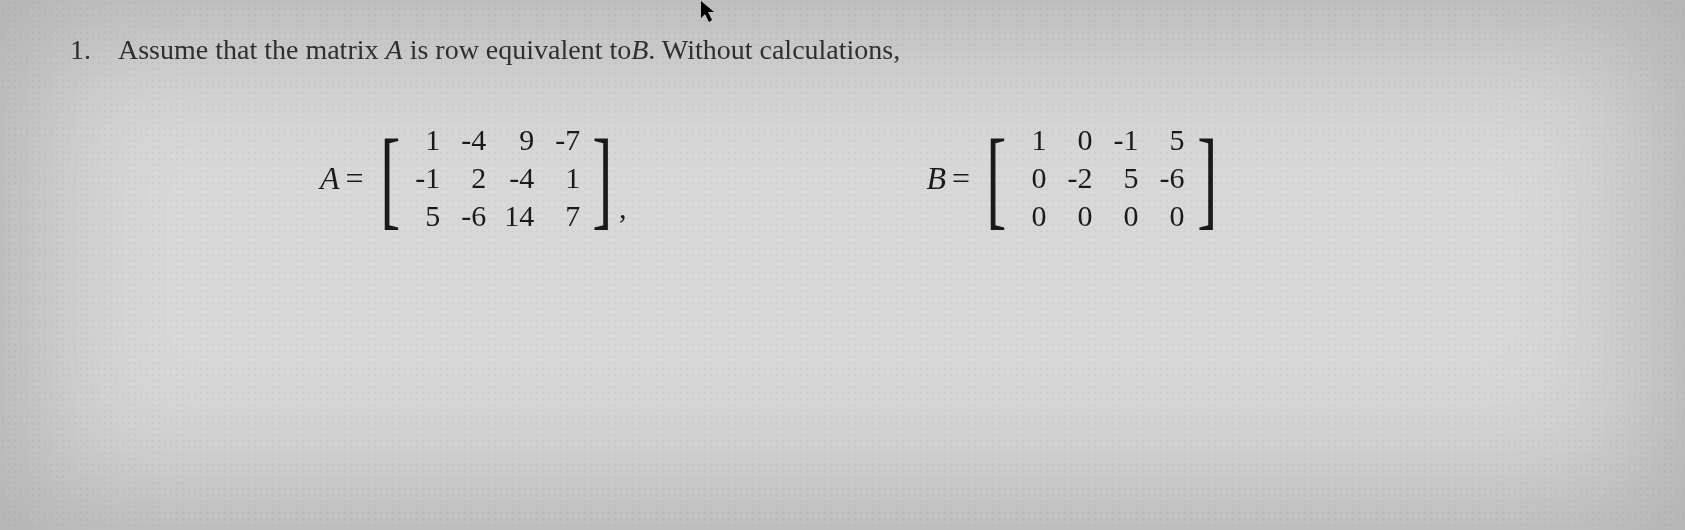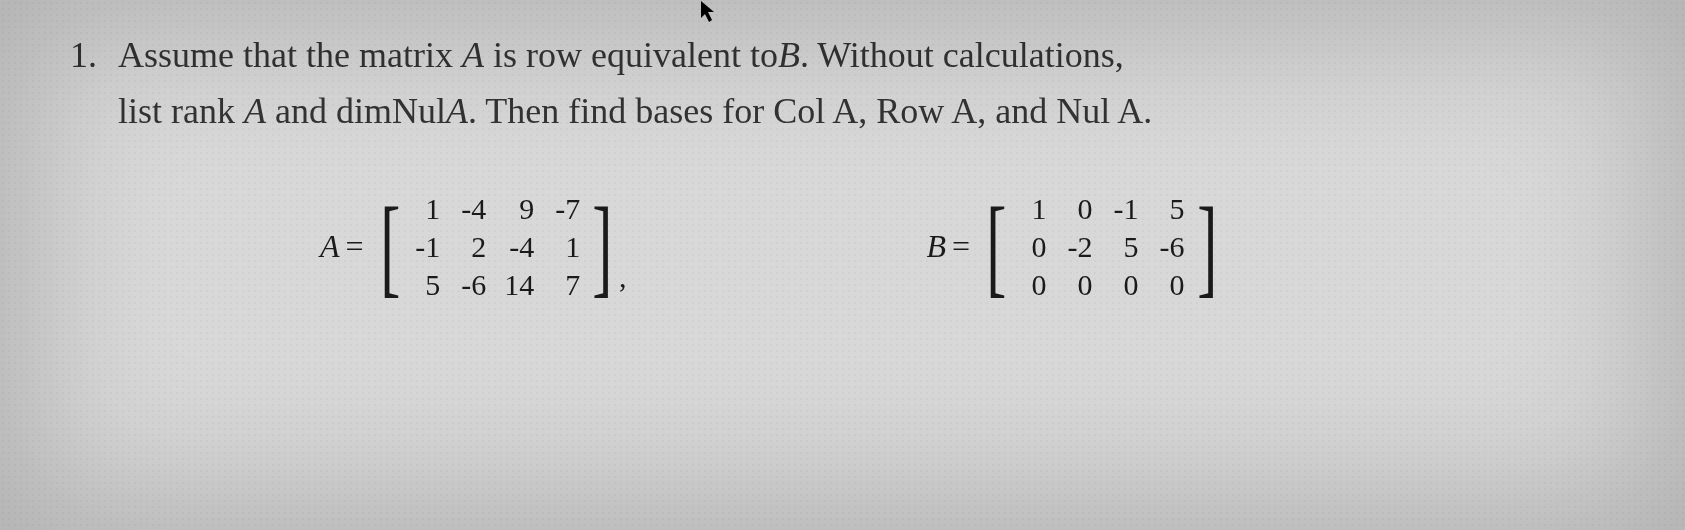--- a/index.html
+++ b/index.html
@@ -13,21 +13,21 @@
     font-family: Georgia, 'Times New Roman', serif;
     color: #2a2a2a;
     position: relative;
     overflow: hidden;
     box-sizing: border-box;
   }
   .content {
     padding: 28px 60px 0 70px;
   }
   .question-line {
-    font-size: 36px;
+    font-size: 28px;
     line-height: 1.55;
     color: #333;
   }
   .question-number {
     display: inline-block;
     width: 48px;
   }
   .indent {
     margin-left: 48px;
   }
@@ -97,23 +97,20 @@
     box-shadow: inset 0 0 140px 30px rgba(0,0,0,0.18);
   }
 </style>
 </head>
 <body>
 
 <div class="content">
   <div class="question-line">
     <span class="question-number">1.</span><span>Assume that the matrix </span><span class="ital">A</span><span> is row equivalent to</span><span class="ital">B</span><span>. Without calculations,</span>
   </div>
-  <div class="question-line indent">
-    <span>list rank </span><span class="ital">A</span><span> and dimNul</span><span class="ital">A</span><span>. Then find bases for Col A, Row A, and Nul A.</span>
-  </div>
 
   <div class="matrices">
 
     <div class="mat-wrap">
       <span class="mat-label">A</span>
       <span class="eq">=</span>
       <span class="bracket">[</span>
       <div class="mat-grid mat-a">
         <span class="cell">1</span>
         <span class="cell">-4</span>

